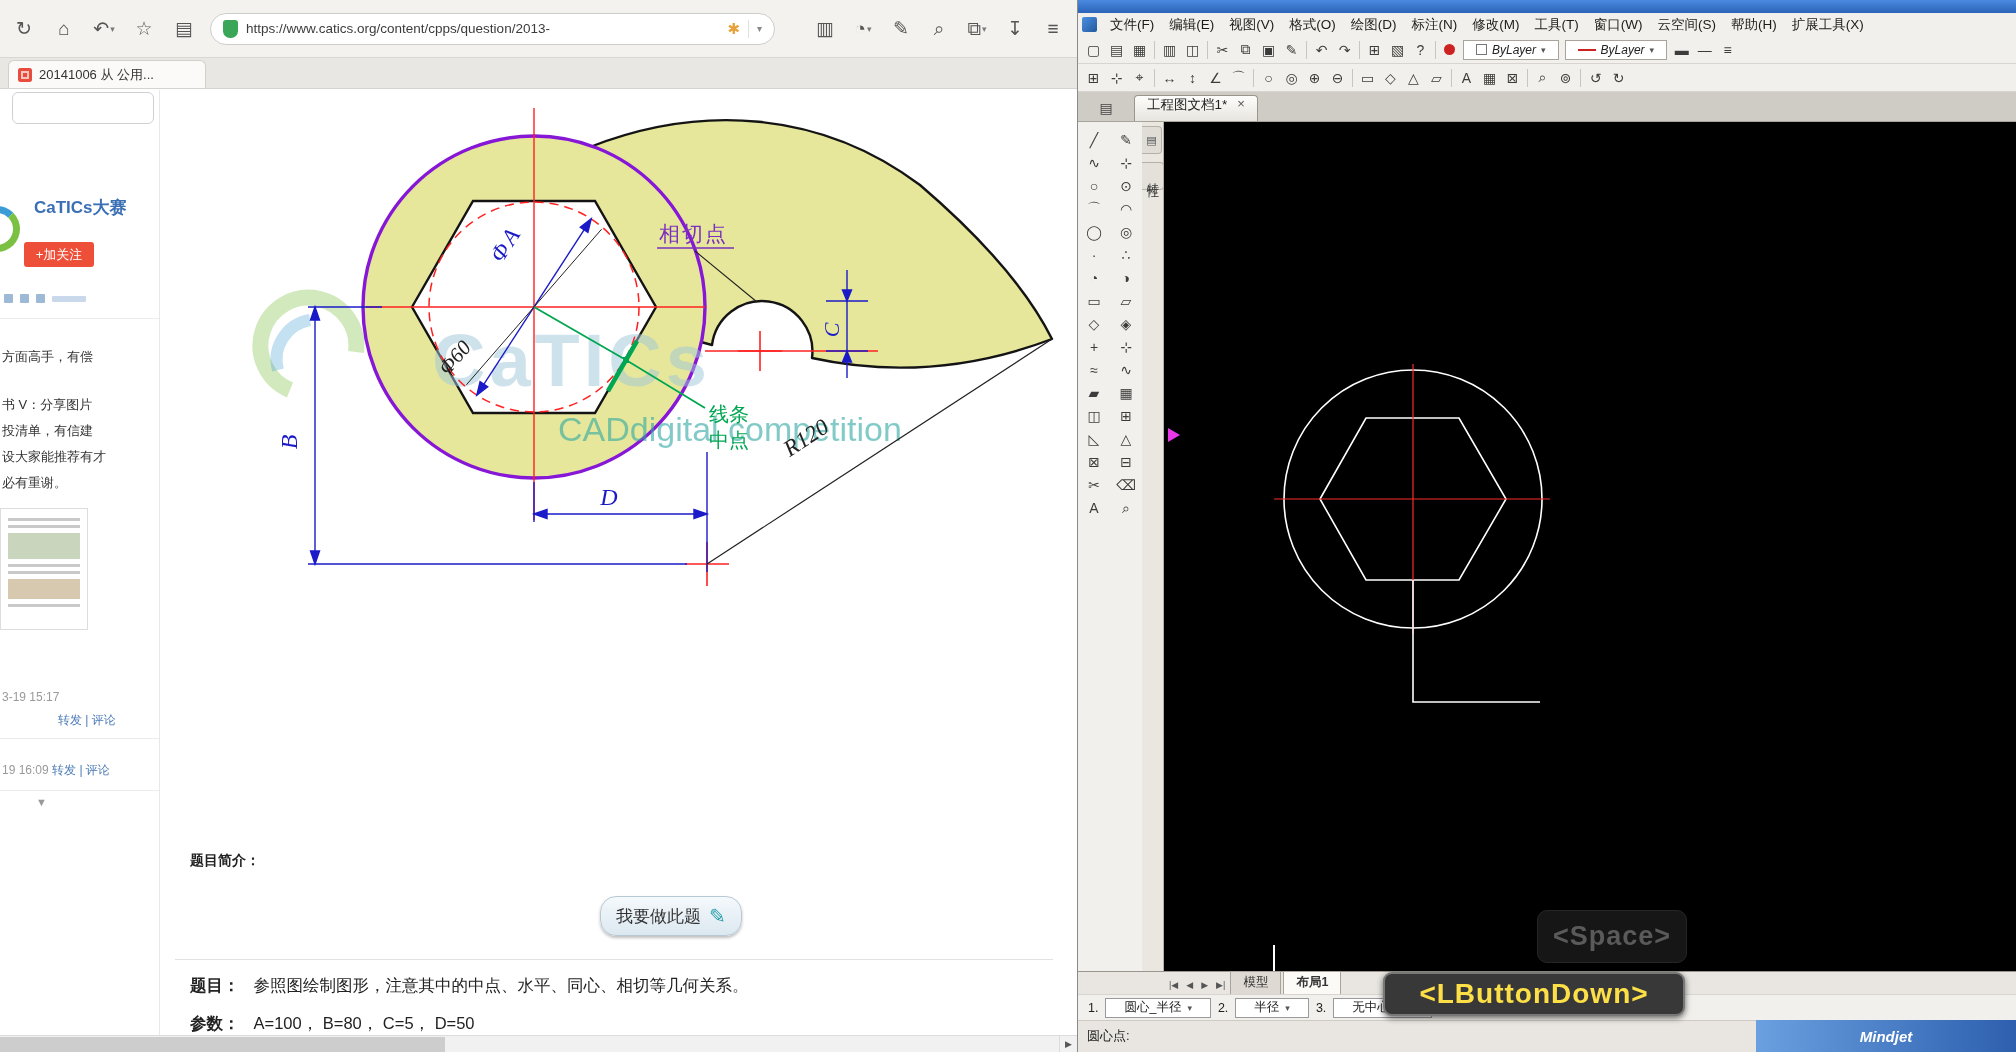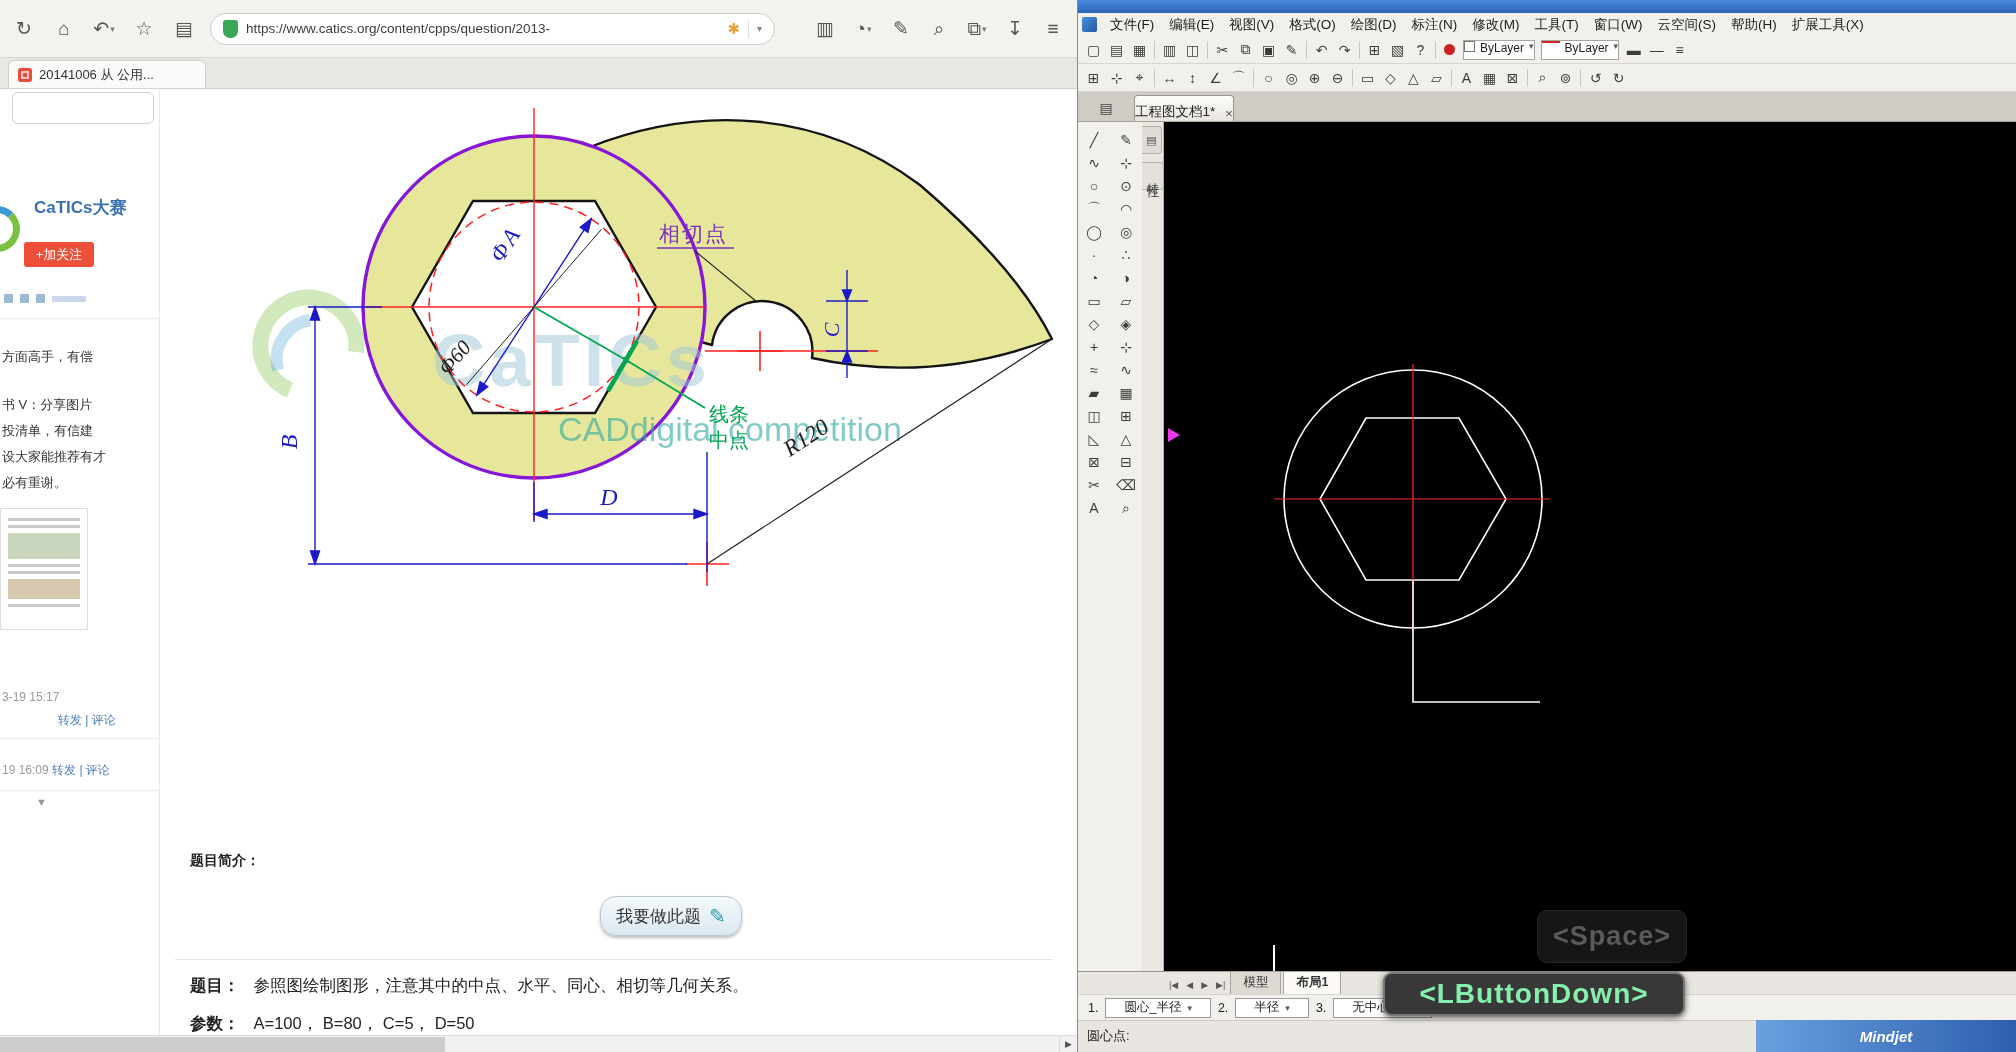--- a/index.html
+++ b/index.html
@@ -63,36 +63,36 @@
   #cad-pane { position:absolute; left:1077px; top:0; width:939px; height:1052px; background:#f2f0ec; border-left:1px solid #8a8a8a; }
   .cad-titlebar { height:13px; background:linear-gradient(#4a8ae0,#2a63b8); }
   .cad-menubar { height:23px; display:flex; align-items:center; padding:0 4px; gap:1px; font-size:13.5px; color:#1c1c1c; background:#f2f0ec; }
   .mlogo { width:15px; height:15px; background:linear-gradient(135deg,#4a90e2,#235a9e); border-radius:2px; margin-right:5px; }
   .mitem { padding:1px 7px; }
   .cad-tb { height:28px; border-bottom:1px solid #d8d5d0; display:flex; align-items:center; padding:0 4px; background:#f2f0ec; }
   .glyphs { display:flex; align-items:center; }
   .ticon { width:23px; height:22px; display:flex; align-items:center; justify-content:center; font-size:14px; color:#3c3c3c; }
   .tsep { width:1px; height:18px; background:#c8c5c0; margin:0 3px; }
   .reddot { width:11px; height:11px; border-radius:50%; background:#c22; margin:0 5px; }
-  .combo { height:20px; background:#fff; border:1px solid #a8a49c; display:flex; font-size:12px; color:#222; padding:0 0; gap:5px; margin:0 3px; }
+  .combo { height:20px; background:#fff; border:1px solid #a8a49c; display:flex; align-items:center; font-size:12px; color:#222; padding:0 12px; gap:5px; margin:0 3px;font-style:italic; }
   .combo .swatch { width:11px; height:11px; background:#fff; border:1px solid #777; }
   .combo .lineswatch { width:18px; height:2px; background:#c22; }
   .combo .ccaret { font-size:9px; color:#555; }
   .cad-tabrow { height:30px; background:#cfccc6; display:flex; align-items:flex-end; padding-left:8px; gap:8px; border-bottom:1px solid #a8a49c; }
   .tabrow-icon { font-size:14px; color:#444; margin-bottom:5px; width:40px; text-align:center; }
-  .doctab { height:26px; background:linear-gradient(#fdfdfb,#e8e5df); border:1px solid #9a968e; border-bottom:none; border-radius:4px 4px 0 0; padding:0 0; font-size:13.5px; color:#222; display:flex; gap:10px; align-items:flex-end; }
+  .doctab { height:26px; background:linear-gradient(#fdfdfb,#e8e5df); border:1px solid #9a968e; border-bottom:none; border-radius:4px 4px 0 0; padding:0 12px; font-size:13.5px; color:#222; display:flex; gap:10px; align-items:flex-start; }
   .doctab .close { color:#555; font-size:13px; }
   .cad-toolcol { position:absolute; left:0; top:122px; width:64px; height:849px; background:#f2f0ec; display:grid; grid-template-columns:26px 26px; gap:3px 6px; justify-items:center; align-content:start; padding:8px 3px; font-size:13px; color:#333; }
   .cad-toolcol .ticon { width:24px; height:20px; }
   .cad-sidetabs { position:absolute; left:64px; top:122px; width:22px; height:849px; background:#eae7e1; border-right:1px solid #b5b1a8; }
   .sidetab-icon { width:20px; height:28px; background:#e0ddd6; border:1px solid #b5b1a8; border-left:none; border-radius:0 4px 4px 0; margin-top:4px; display:flex; align-items:center; justify-content:center; font-size:11px; color:#555; }
   .vtab { writing-mode:vertical-rl; font-size:12px; color:#333; background:#e4e1da; border:1px solid #b5b1a8; border-left:none; padding:10px 2px; border-radius:0 4px 4px 0; margin-top:8px; letter-spacing:3px; }
   .cad-canvas { position:absolute; left:86px; top:122px; width:853px; height:849px; background:#000; }
   .space-chip { position:absolute; left:373px; top:788px; width:150px; height:53px; background:#161616; border:1px solid #262626; border-radius:10px; color:#5a5a5a; font-size:27px; font-weight:bold; display:flex; align-items:center; justify-content:center; letter-spacing:1px; }
-  .lbd-chip { position:absolute; left:305px; top:972px; width:302px; height:44px; background:#383838; border:2px solid #787878; border-radius:9px; color:#86efac; font-size:28px; font-weight:bold; display:flex; align-items:center; justify-content:center; letter-spacing:1px; z-index:50; box-shadow:0 2px 6px rgba(0,0,0,.6); }
+  .lbd-chip { position:absolute; left:305px; top:972px; width:302px; height:44px; background:#383838; border:2px solid #787878; border-radius:9px; color:#fde047; font-size:28px; font-weight:bold; display:flex; align-items:center; justify-content:center; letter-spacing:1px; z-index:50; box-shadow:0 2px 6px rgba(0,0,0,.6); }
   .cad-sheetrow { position:absolute; left:0; top:971px; width:939px; height:23px; background:#e9e6e1; display:flex; align-items:flex-end; padding-left:88px; gap:2px; font-size:12.5px; border-top:1px solid #9a968e; }
   .navarr { font-size:9px; color:#555; padding:0 3px 4px 3px; }
   .sheettab { padding:2px 12px 3px; background:#dedad3; border:1px solid #a8a49c; border-bottom:none; color:#333; }
   .sheettab.active { background:#fbfaf7; font-weight:bold; }
   .cad-optrow { position:absolute; left:0; top:994px; width:939px; height:26px; background:#f2f0ec; border-top:1px solid #d8d5d0; display:flex; align-items:center; gap:7px; padding-left:10px; font-size:12.5px; color:#222; }
   .opt-select { height:20px; background:#fff; border:1px solid #9a9a9a; display:flex; justify-content:space-between; align-items:center; padding:0 18px; gap:6px; }
   .opt-select .ccaret { font-size:9px; color:#555; }
   .cad-statusrow { position:absolute; left:0; top:1020px; width:939px; height:32px; background:#e9e6e1; border-top:1px solid #cfcbc4; font-size:13px; color:#222; padding:6px 9px; }
   .cad-brand { position:absolute; right:0; top:1020px; width:260px; height:32px; background:linear-gradient(90deg,#6aa0e0,#2d5fae); display:flex; align-items:center; justify-content:center; color:#fff; font-style:italic; font-weight:bold; font-size:15px; }
 </style>

